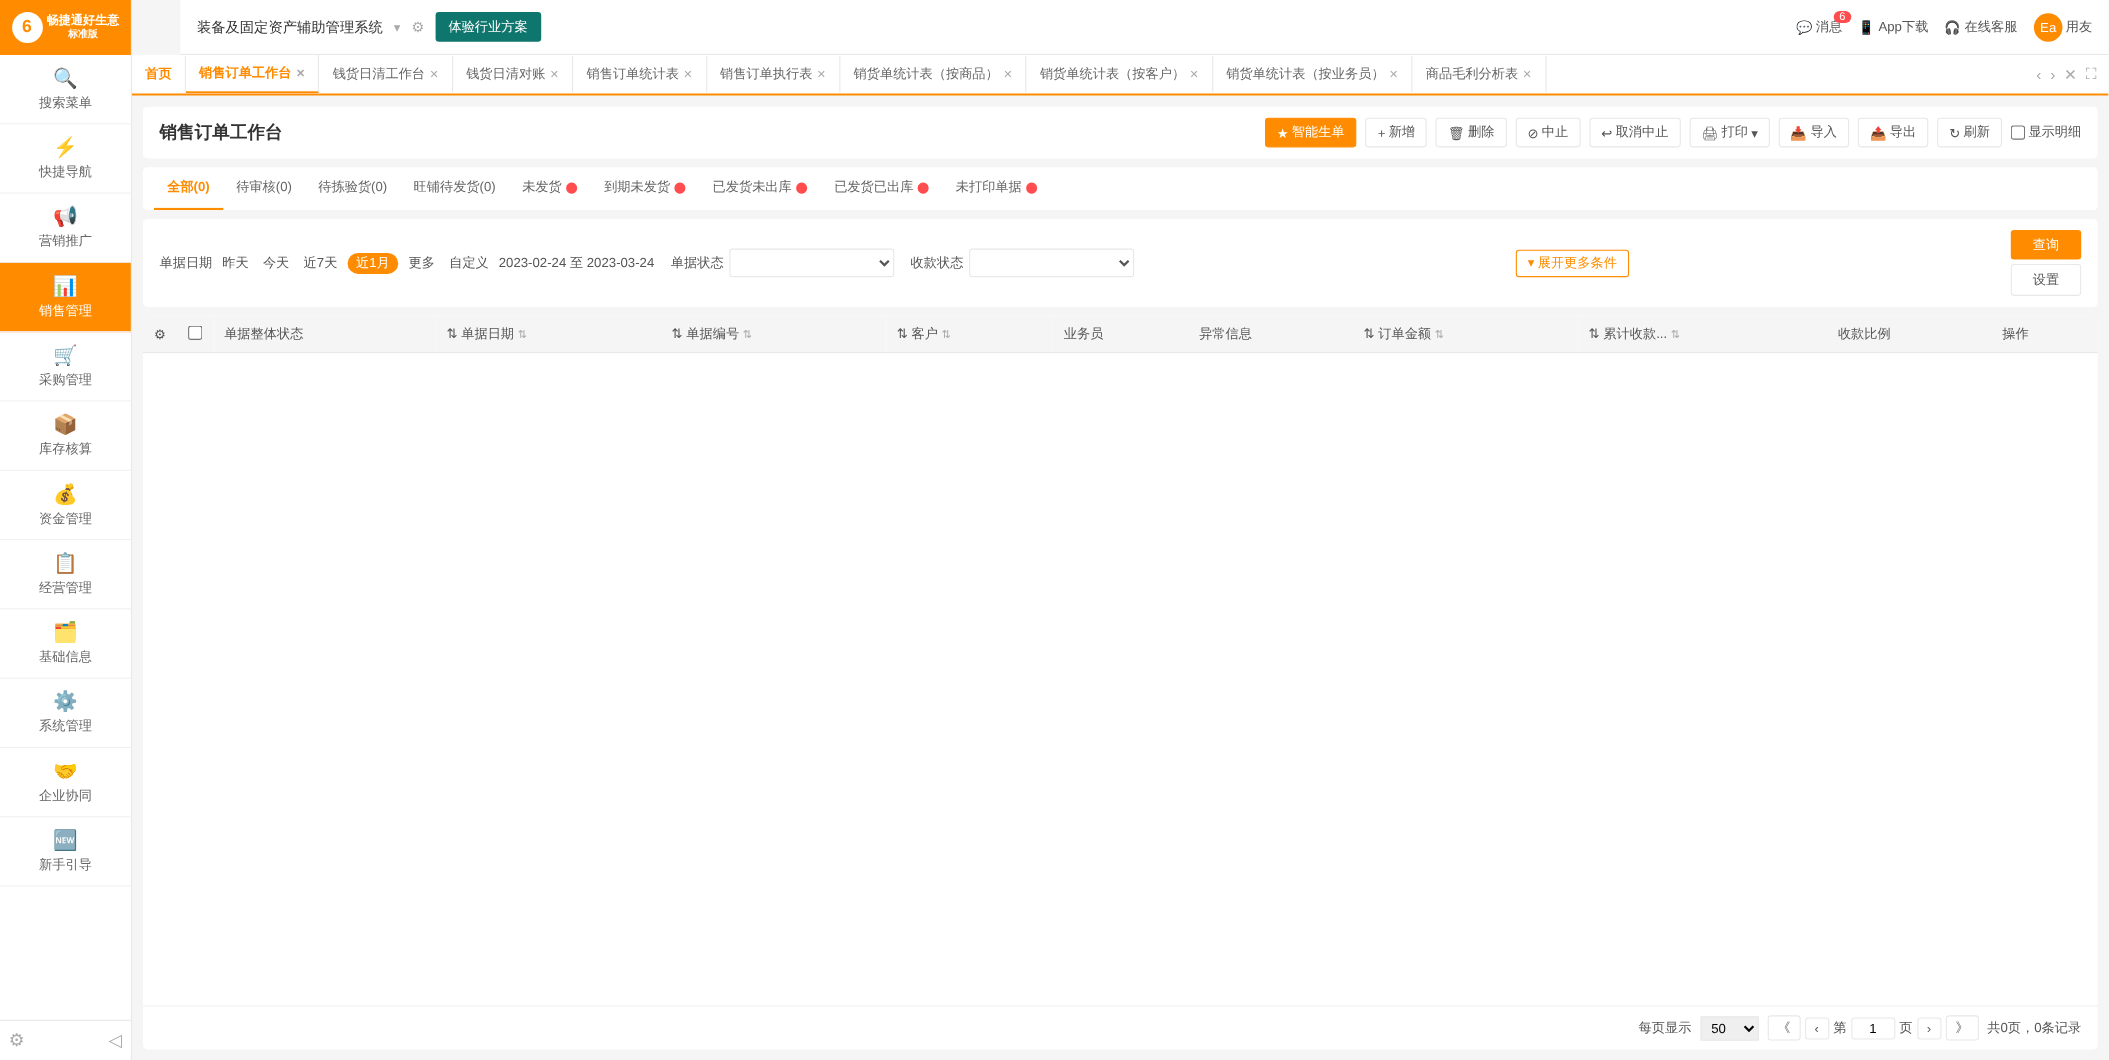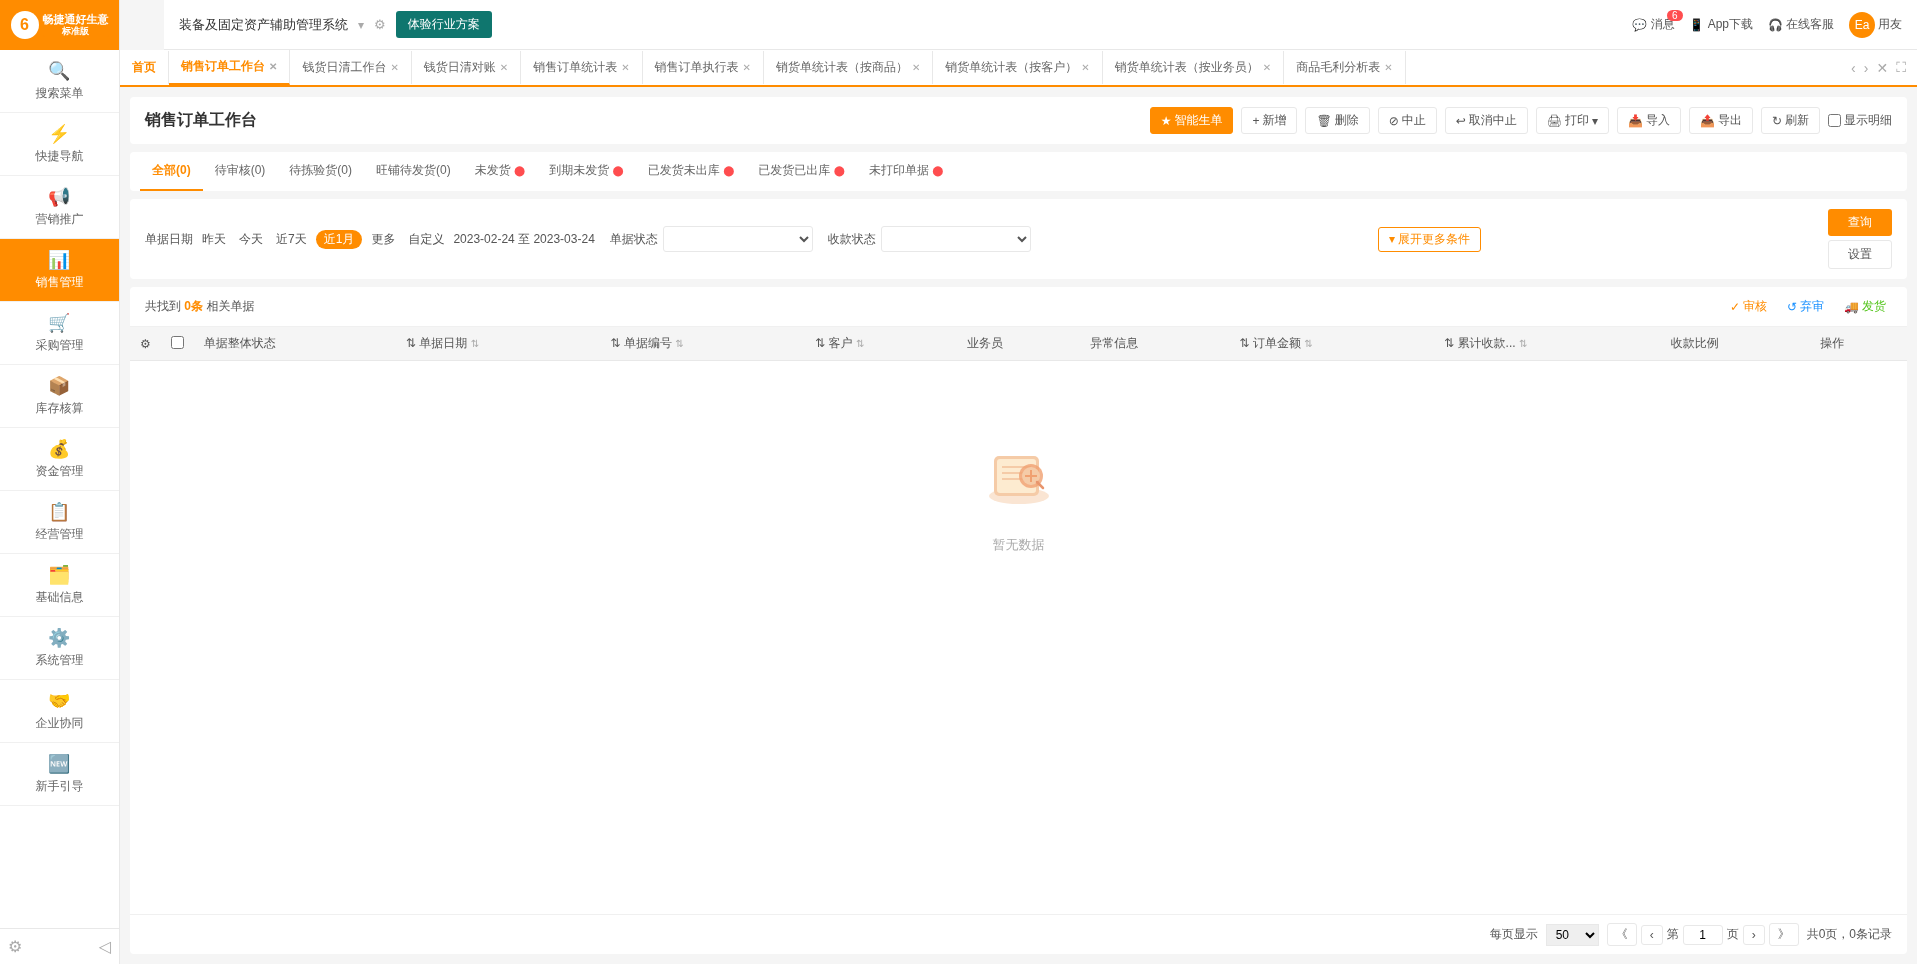--- a/index.html
+++ b/index.html
@@ -377,41 +377,20 @@
           <span>展开更多条件</span>
         </div>
       </div>
       <div style="display:flex; flex-direction:column; gap:4px;">
         <button class="query-btn">查询</button>
         <button class="set-btn">设置</button>
       </div>
     </div>
 
     <div class="table-area">
-      <div class="table-toolbar">
-        <div class="table-toolbar-left">
-          <span>共找到</span>
-          <span class="count">0条</span>
-          <span>相关单据</span>
-        </div>
-        <div class="table-toolbar-right">
-          <div class="toolbar-btn orange">
-            <span>✓</span>
-            <span>审核</span>
-          </div>
-          <div class="toolbar-btn blue">
-            <span>↺</span>
-            <span>弃审</span>
-          </div>
-          <div class="toolbar-btn green">
-            <span>🚚</span>
-            <span>发货</span>
-          </div>
-        </div>
-      </div>
 
       <div class="table-scroll">
         <table>
           <thead>
             <tr>
               <th class="col-settings">⚙</th>
               <th class="col-checkbox">
                 <input type="checkbox" style="">
               </th>
               <th>
@@ -448,36 +427,20 @@
               </th>
               <th>
                 <span>操作</span>
               </th>
             </tr>
           </thead>
           <tbody>
           </tbody>
         </table>
 
-        <div class="empty-state">
-          <svg class="empty-icon" viewBox="0 0 100 100" xmlns="http://www.w3.org/2000/svg">
-            <ellipse cx="50" cy="75" rx="30" ry="8" fill="#f5cba7" opacity="0.5"></ellipse>
-            <rect x="25" y="35" width="45" height="40" rx="5" fill="#f5cba7"></rect>
-            <rect x="28" y="38" width="39" height="34" rx="3" fill="#fdebd0"></rect>
-            <line x1="33" y1="46" x2="62" y2="46" stroke="#f5cba7" stroke-width="2"></line>
-            <line x1="33" y1="52" x2="62" y2="52" stroke="#f5cba7" stroke-width="2"></line>
-            <line x1="33" y1="58" x2="55" y2="58" stroke="#f5cba7" stroke-width="2"></line>
-            <circle cx="62" cy="55" r="12" fill="#f0a070" opacity="0.8"></circle>
-            <circle cx="62" cy="55" r="9" fill="#f5cba7"></circle>
-            <line x1="62" y1="49" x2="62" y2="61" stroke="#f0a070" stroke-width="2"></line>
-            <line x1="56" y1="55" x2="68" y2="55" stroke="#f0a070" stroke-width="2"></line>
-            <path d="M68 61 L74 67" stroke="#e8956d" stroke-width="2.5" stroke-linecap="round"></path>
-          </svg>
-          <span class="empty-text">暂无数据</span>
-        </div>
       </div>
 
       <div class="pagination">
         <span>每页显示</span>
         <select class="page-size-select">
           <option value="50">50</option>
           <option value="10">10</option>
           <option value="20">20</option>
           <option value="100">100</option>
         </select>

